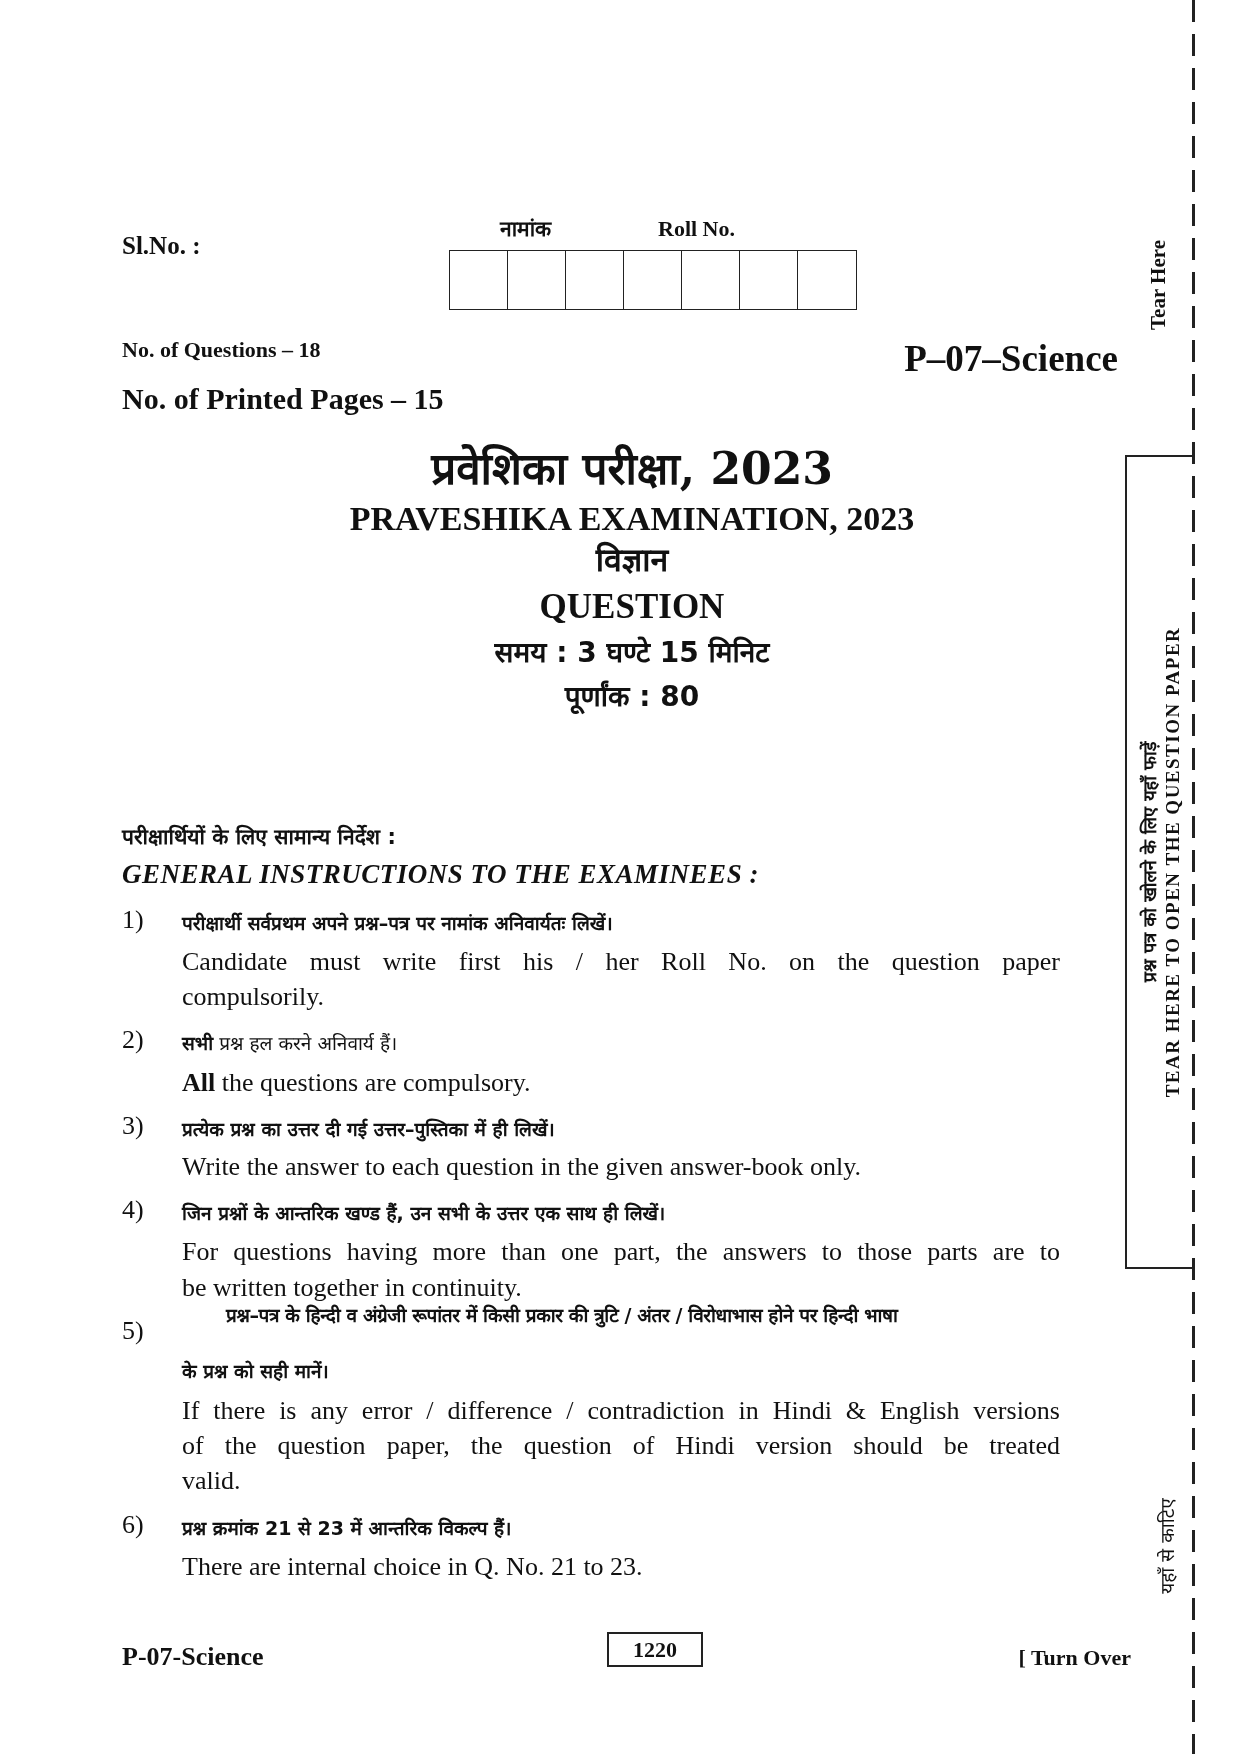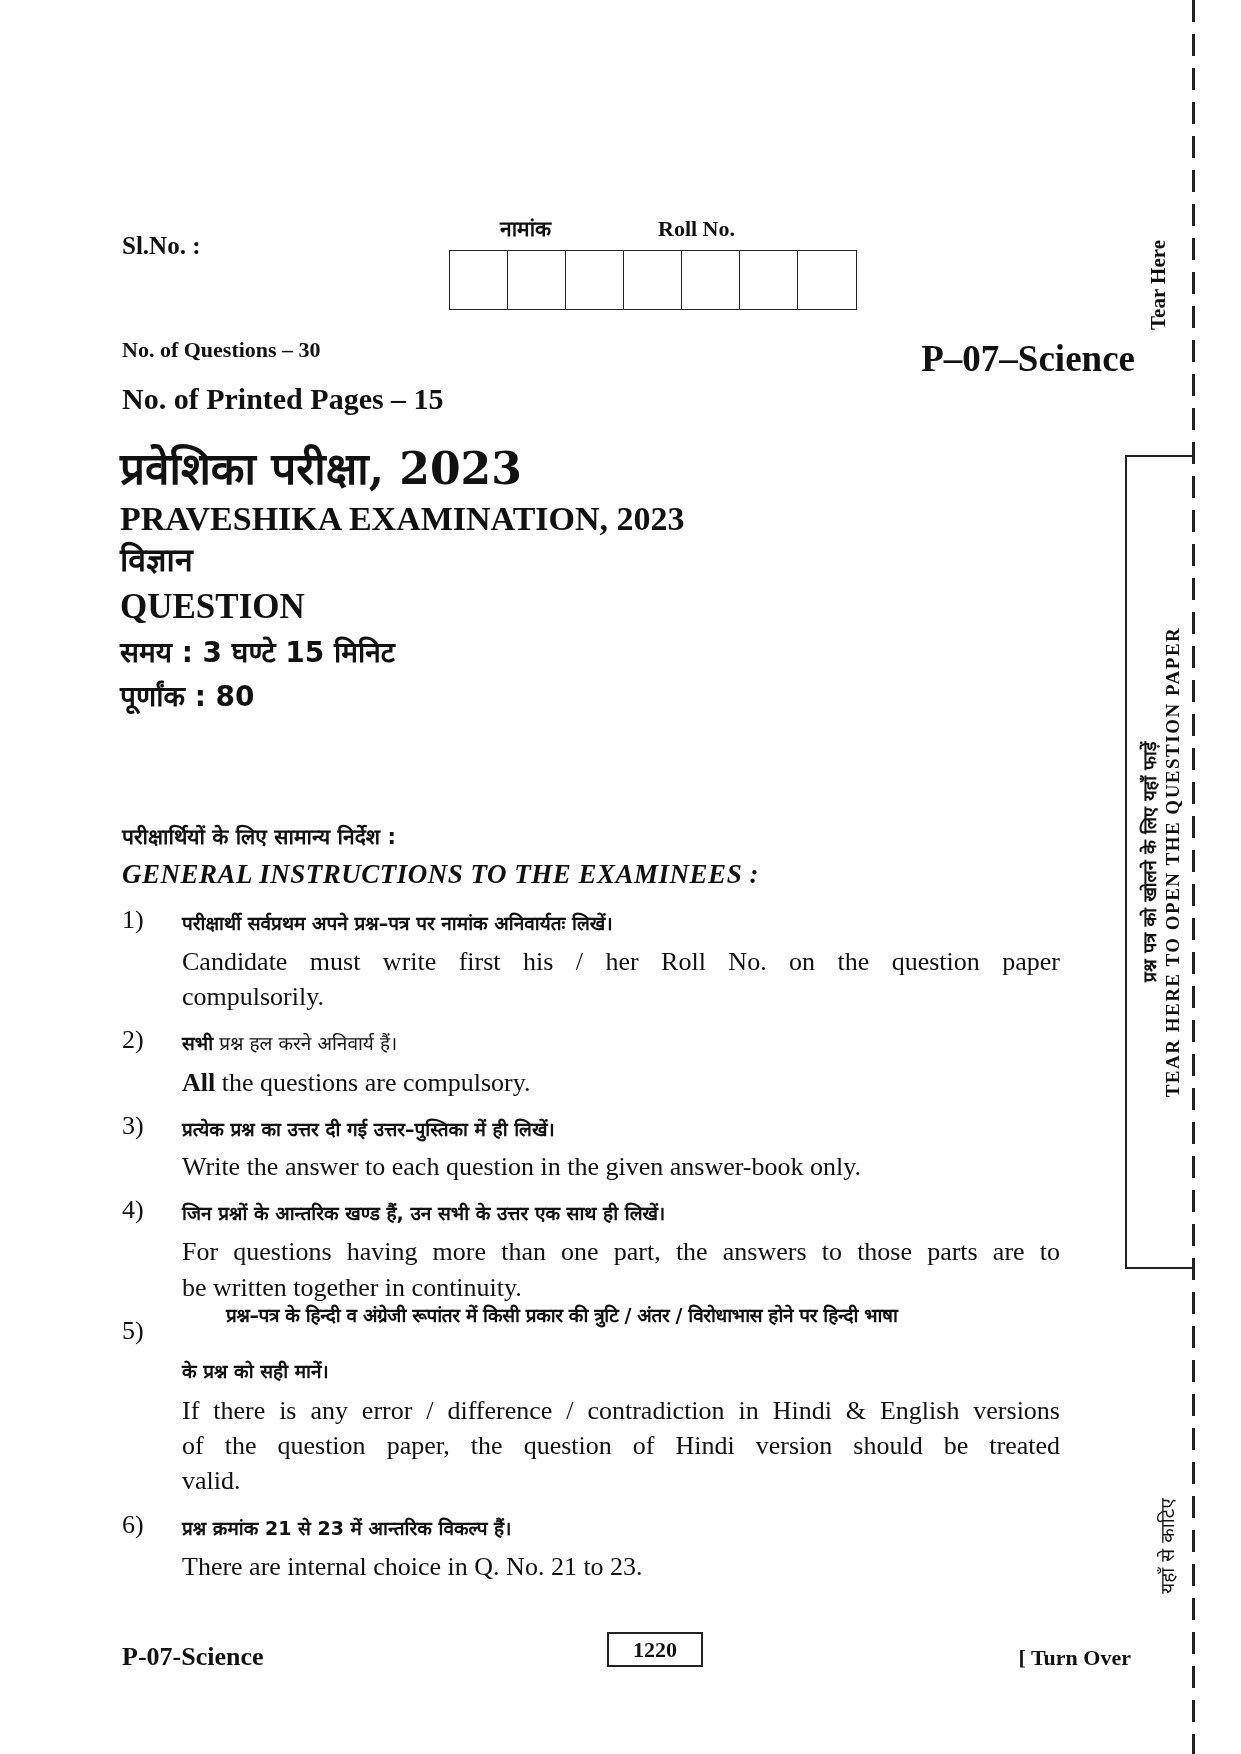--- a/index.html
+++ b/index.html
@@ -7,32 +7,32 @@
   .abs { position:absolute; white-space:nowrap; }
   .serif-bold { font-family:"Liberation Serif", serif; font-weight:bold; }
   .sl { left:122px; top:232px; font-size:25px; }
   .nam { left:500px; top:214px; font-size:21px; }
   .roll { left:658px; top:216px; font-size:22px; }
   .rollboxes { position:absolute; left:449px; top:250px; height:58px; display:flex; border:1.5px solid #222; }
   .rollboxes .cell { width:58px; height:58px; border-right:1.5px solid #222; box-sizing:border-box; }
   .rollboxes .cell:last-child { border-right:none; }
   .nq { left:122px; top:337px; font-size:22px; }
   .np { left:122px; top:382px; font-size:30px; }
-  .code { right:106px; top:337px; font-size:37px; }
+  .code { right:123px; top:337px; font-size:37px; }
   .tear-top { position:absolute; left:1142px; top:231px; width:32px; height:108px; }
   .tear-top span { position:absolute; left:50%; top:50%; transform:translate(-50%,-50%) rotate(-90deg); font-size:21px; font-weight:bold; white-space:nowrap; }
   .dash { position:absolute; left:1192px; top:0; width:3px; height:1754px;
           background:repeating-linear-gradient(to bottom, #222 0 22px, transparent 22px 34px); }
   .sidebox { position:absolute; left:1125px; top:455px; width:68px; height:814px; border:2px solid #222; border-right:none; box-sizing:border-box; }
   .sidebox .vt { position:absolute; top:50%; transform:translate(-50%,-50%) rotate(-90deg); white-space:nowrap; }
   .sidebox .hi { left:22px; font-size:18px; font-weight:bold; font-family:"DejaVu Sans", sans-serif; }
   .sidebox .en { left:46px; font-size:19px; font-weight:bold; letter-spacing:1.5px; }
   .cut { position:absolute; left:1150px; top:1483px; width:34px; height:125px; }
   .cut span { position:absolute; left:50%; top:50%; transform:translate(-50%,-50%) rotate(-90deg); font-size:19px; font-family:"DejaVu Sans", sans-serif; white-space:nowrap; }
-  .c-wrap { position:absolute; left:120px; width:1000px; }
+  .c-wrap { position:absolute; left:132px; width:1000px; text-align:center; }
   .t1 { top:437px; font-size:44px; font-weight:bold; font-family:"DejaVu Serif", serif; }
   .t2 { top:500px; font-size:34px; font-weight:bold; }
   .t3 { top:537px; font-size:32px; font-weight:bold; font-family:"DejaVu Serif", serif; }
   .t4 { top:587px; font-size:35px; font-weight:bold; }
   .t5 { top:632px; font-size:28px; font-weight:bold; font-family:"DejaVu Sans", sans-serif; }
   .t6 { top:676px; font-size:28px; font-weight:bold; font-family:"DejaVu Sans", sans-serif; }
   .hhead { left:122px; top:822px; font-size:21px; font-weight:bold; font-family:"DejaVu Sans", sans-serif; }
   .ehead { left:122px; top:859px; font-size:27px; font-weight:bold; font-style:italic; letter-spacing:0.5px; }
   .num { left:122px; font-size:26px; }
   .hi-line { left:182px; font-size:19px; font-weight:bold; font-family:"DejaVu Sans", sans-serif; }
@@ -50,21 +50,21 @@
 <div class="abs serif-bold roll">Roll No.</div>
 <div class="rollboxes">
   <div class="cell"></div>
   <div class="cell"></div>
   <div class="cell"></div>
   <div class="cell"></div>
   <div class="cell"></div>
   <div class="cell"></div>
   <div class="cell"></div>
 </div>
-<div class="abs serif-bold nq">No. of Questions – 30</div>
+<div class="abs serif-bold nq">No. of Questions – 18</div>
 <div class="abs serif-bold np">No. of Printed Pages – 15</div>
 <div class="abs serif-bold code">P–07–Science</div>
 <div class="tear-top">
     <span>Tear Here</span>
   </div>
 
 <div class="dash"></div>
 <div class="sidebox">
   <div class="vt hi">प्रश्न पत्र को खोलने के लिए यहाँ फाड़ें</div>
   <div class="vt en">TEAR HERE TO OPEN THE QUESTION PAPER</div>

